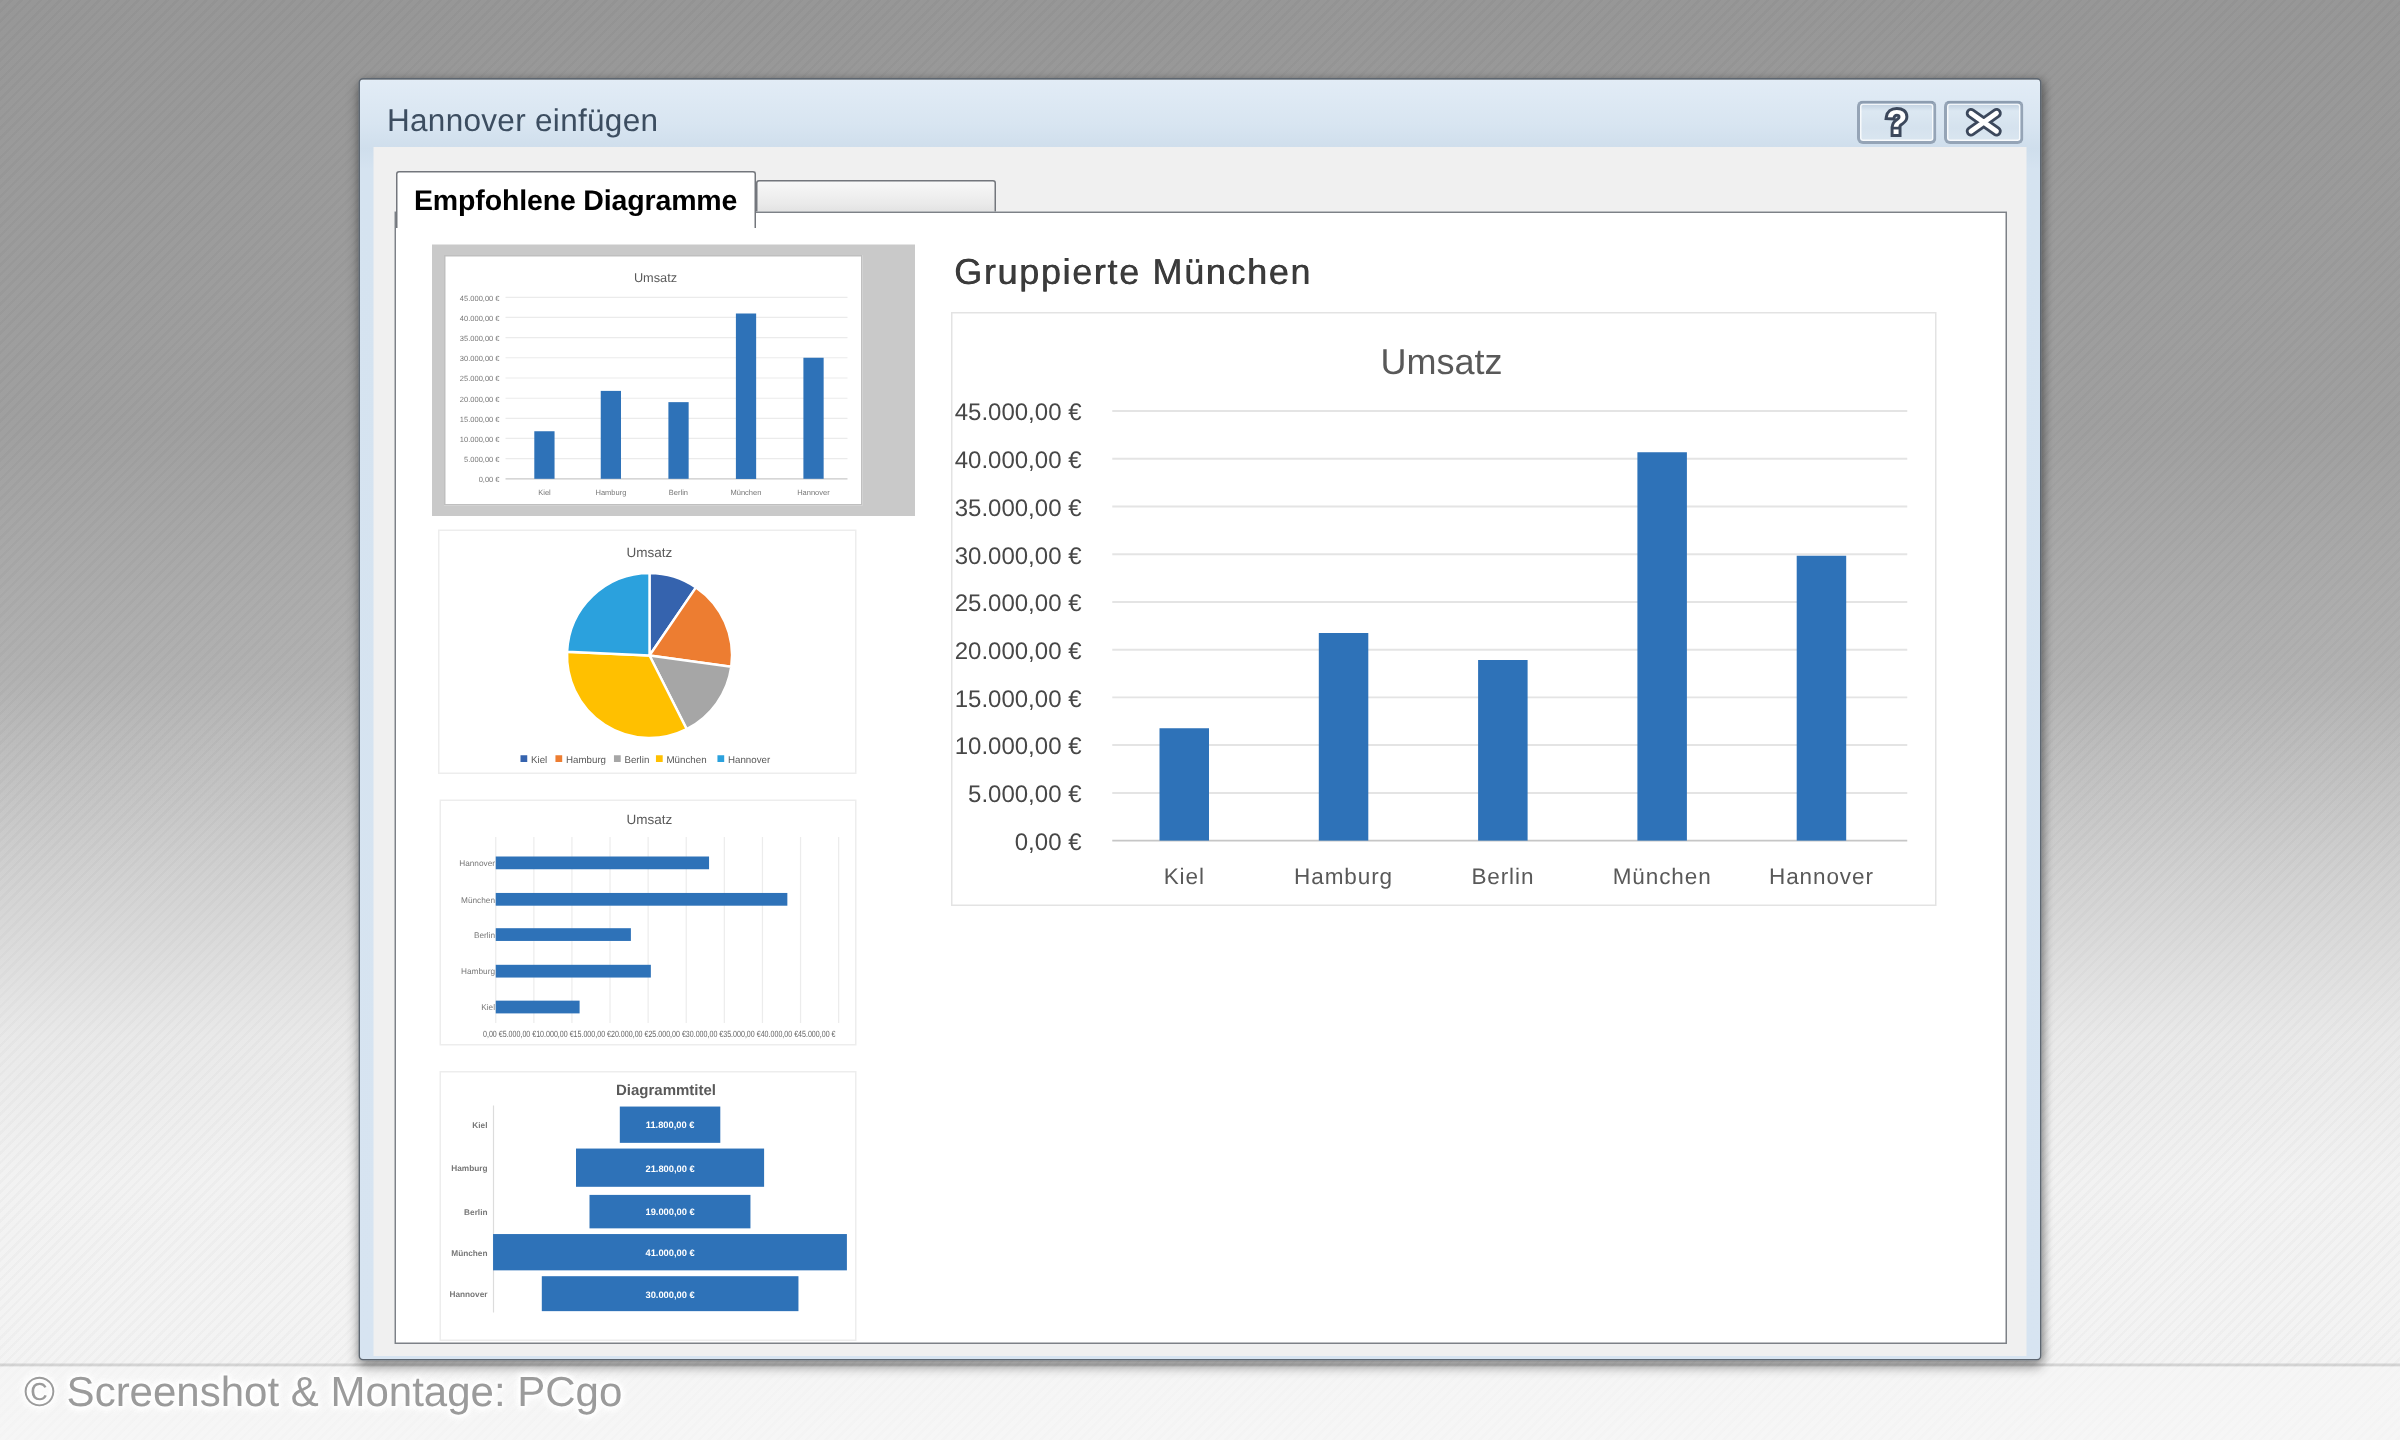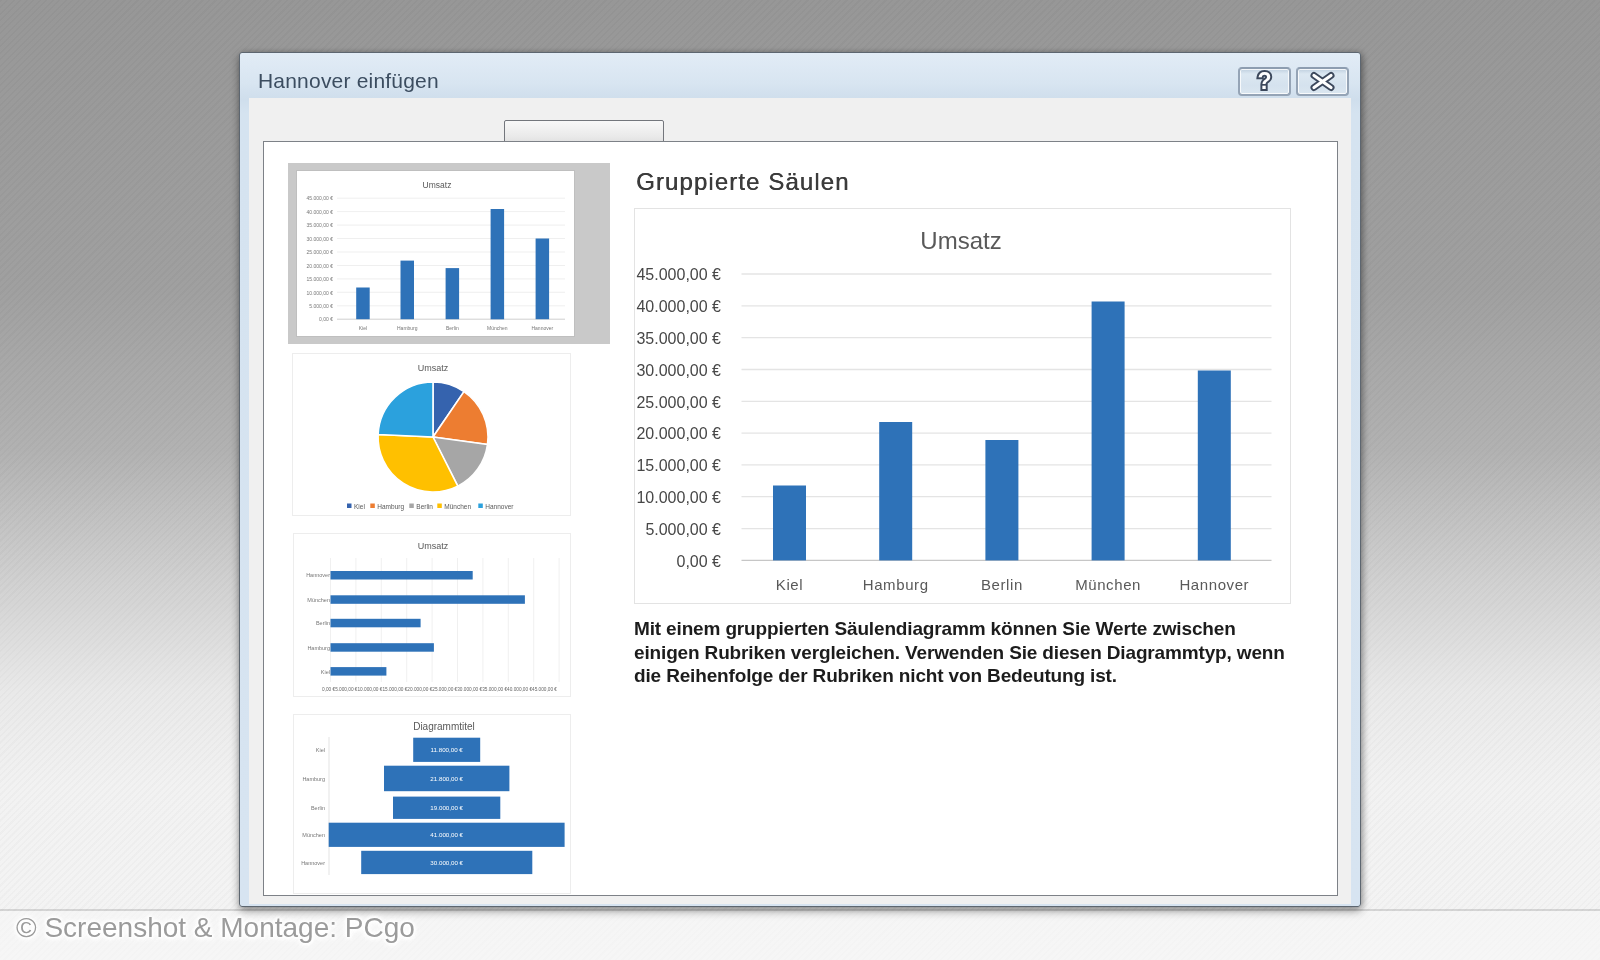--- a/index.html
+++ b/index.html
@@ -57,21 +57,21 @@
   position:absolute; left:23px; top:88px; width:1075px; height:755px;
   background:#ffffff; border:1px solid #7d8187; z-index:2;
 }
 
 
 .sel { position:absolute; left:24px; top:21px; width:322px; height:181px; background:#c9c9c9; }
 .th { position:absolute; background:#fff; }
 .th1 { left:32px; top:28px; width:279px; height:167px; border:1px solid #bfbfbf; }
 .th2 { left:28px; top:211px; width:279px; height:163px; border:1px solid #ededed; }
 .th3 { left:29px; top:391px; width:278px; height:164px; border:1px solid #ededed; }
-.th4 { left:29px; top:572px; width:278px; height:180px; border:1px solid #ededed; }
+.th4 { left:29px; top:572px; width:278px; height:180px; border:1px solid #ededed;font-weight:bold; }
 
 
 .heading {
   position:absolute; left:372px; top:26px; font-size:24px; color:#3b3b3b; letter-spacing:1.1px; text-shadow:0.4px 0 0 #3b3b3b;
 }
 .chartbox {
   position:absolute; left:370px; top:66px; width:657px; height:396px;
   background:#fff; border:1px solid #e3e3e3;
 }
 .desc {
@@ -93,20 +93,21 @@
   <div class="titletext">Hannover einfügen</div>
   <div class="btn help"><svg width="49" height="25" viewBox="0 0 49 25">
     <text x="24.5" y="20" text-anchor="middle" font-family="Liberation Sans" font-size="23" font-weight="bold" stroke="#3c485c" stroke-width="4" fill="none">?</text>
     <text x="24.5" y="20" text-anchor="middle" font-family="Liberation Sans" font-size="23" font-weight="bold" fill="#ffffff">?</text>
   </svg></div>
   <div class="btn close"><svg width="49" height="25" viewBox="0 0 49 25">
     <path d="M16 6.5 L33 18.5 M33 6.5 L16 18.5" stroke="#3c485c" stroke-width="7" stroke-linecap="round" fill="none"></path>
     <path d="M16 6.5 L33 18.5 M33 6.5 L16 18.5" stroke="#ffffff" stroke-width="3.2" stroke-linecap="round" fill="none"></path>
   </svg></div>
   <div class="content"></div>
+  <div class="tab1">Empfohlene Diagramme</div>
   <div class="tab2">Alle Diagramme</div>
   <div class="panel">
     <div class="sel"></div>
     <div class="th th1" id="th1"><svg width="279" height="167" viewBox="0 0 279 167" font-family="Liberation Sans">
           <text x="140" y="17" text-anchor="middle" font-size="8.5" fill="#595959">Umsatz</text>
           <line x1="40" y1="27.2" x2="268" y2="27.2" stroke="#ebebeb" stroke-width="0.8"></line>
           <text x="36" y="29.4" text-anchor="end" font-size="5" fill="#777">45.000,00 €</text>
           <line x1="40" y1="40.6" x2="268" y2="40.6" stroke="#ebebeb" stroke-width="0.8"></line>
           <text x="36" y="42.9" text-anchor="end" font-size="5" fill="#777">40.000,00 €</text>
           <line x1="40" y1="54.1" x2="268" y2="54.1" stroke="#ebebeb" stroke-width="0.8"></line>
@@ -190,21 +191,21 @@
           <rect x="99.0" y="81.6" width="107.3" height="22.3" fill="#2e72b8"></rect>
           <text x="152.7" y="95.2" text-anchor="middle" font-size="6.2" fill="#fff">19.000,00 €</text>
           <text x="31" y="95.0" text-anchor="end" font-size="5.5" fill="#777">Berlin</text>
           <rect x="34.7" y="107.7" width="235.9" height="24.2" fill="#2e72b8"></rect>
           <text x="152.7" y="122.3" text-anchor="middle" font-size="6.2" fill="#fff">41.000,00 €</text>
           <text x="31" y="122.0" text-anchor="end" font-size="5.5" fill="#777">München</text>
           <rect x="67.2" y="135.8" width="171.1" height="23.3" fill="#2e72b8"></rect>
           <text x="152.7" y="150.0" text-anchor="middle" font-size="6.2" fill="#fff">30.000,00 €</text>
           <text x="31" y="149.7" text-anchor="end" font-size="5.5" fill="#777">Hannover</text>
         </svg></div>
-    <div class="heading">Gruppierte Säulen</div>
+    <div class="heading">Gruppierte München</div>
     <div class="chartbox" id="mainchart"><svg width="655" height="394" viewBox="0 0 655 394" font-family="Liberation Sans">
           <text x="326" y="40" text-anchor="middle" font-size="24" fill="#595959">Umsatz</text>
           <line x1="106.5" y1="65.0" x2="636.5" y2="65.0" stroke="#e4e4e4" stroke-width="1.3"></line>
           <text x="86" y="71.2" text-anchor="end" font-size="16" fill="#474747">45.000,00 €</text>
           <line x1="106.5" y1="96.8" x2="636.5" y2="96.8" stroke="#e4e4e4" stroke-width="1.3"></line>
           <text x="86" y="103.0" text-anchor="end" font-size="16" fill="#474747">40.000,00 €</text>
           <line x1="106.5" y1="128.6" x2="636.5" y2="128.6" stroke="#e4e4e4" stroke-width="1.3"></line>
           <text x="86" y="134.8" text-anchor="end" font-size="16" fill="#474747">35.000,00 €</text>
           <line x1="106.5" y1="160.5" x2="636.5" y2="160.5" stroke="#e4e4e4" stroke-width="1.3"></line>
           <text x="86" y="166.7" text-anchor="end" font-size="16" fill="#474747">30.000,00 €</text>
@@ -224,16 +225,15 @@
           <rect x="244.2" y="213" width="33" height="138.4" fill="#2e72b8"></rect>
           <rect x="350.4" y="231" width="33" height="120.4" fill="#2e72b8"></rect>
           <rect x="456.6" y="92.5" width="33" height="258.9" fill="#2e72b8"></rect>
           <rect x="562.8" y="161.5" width="33" height="189.9" fill="#2e72b8"></rect>
           <text x="154.5" y="380.5" text-anchor="middle" font-size="15" fill="#595959" letter-spacing="0.6">Kiel</text>
           <text x="260.7" y="380.5" text-anchor="middle" font-size="15" fill="#595959" letter-spacing="0.6">Hamburg</text>
           <text x="366.9" y="380.5" text-anchor="middle" font-size="15" fill="#595959" letter-spacing="0.6">Berlin</text>
           <text x="473.1" y="380.5" text-anchor="middle" font-size="15" fill="#595959" letter-spacing="0.6">München</text>
           <text x="579.3" y="380.5" text-anchor="middle" font-size="15" fill="#595959" letter-spacing="0.6">Hannover</text>
         </svg></div>
-    <div class="desc">Mit einem gruppierten Säulendiagramm können Sie Werte zwischen<br>einigen Rubriken vergleichen. Verwenden Sie diesen Diagrammtyp, wenn<br>die Reihenfolge der Rubriken nicht von Bedeutung ist.</div>
   </div>
 </div>
 <div class="wm">© Screenshot &amp; Montage: PCgo</div>
 
 </body></html>

